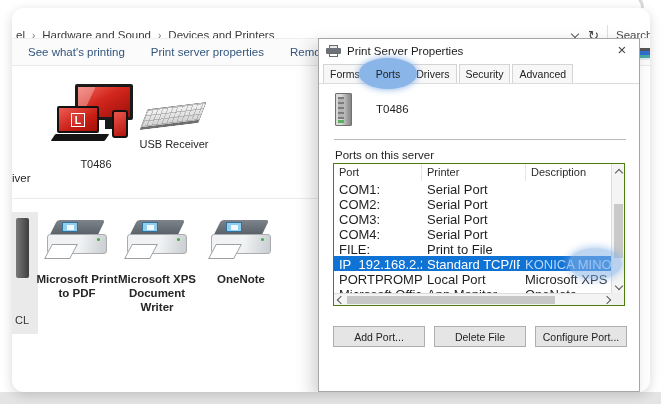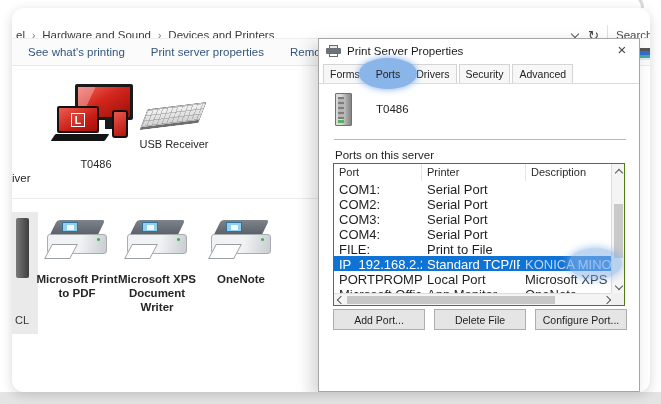--- a/index.html
+++ b/index.html
@@ -136,21 +136,21 @@
   .varrow { position:absolute; left:0; width:13px; height:15px; display:flex; align-items:center; justify-content:center; }
   #vthumb { position:absolute; left:2px; top:40px; width:9px; height:54px; background:#c9c9c9; }
   #hscroll { position:absolute; left:0; bottom:0; width:279px; height:12px; background:#f4f4f4; border-top:1px solid #dcdcdc; }
   .harrow { position:absolute; top:0; width:13px; height:12px; display:flex; align-items:center; justify-content:center; }
   #hthumb { position:absolute; left:13px; top:2px; width:208px; height:8px; background:#c7c7c7; }
   #scroll-corner { position:absolute; right:0; bottom:0; width:13px; height:12px; background:#f0f0f0; }
   #row-annotation { position:absolute; left:234px; top:84px; width:54px; height:31px; border-radius:50%;
     background:rgba(138,181,233,.55); box-shadow:0 0 8px rgba(130,175,230,.8); z-index:5; }
 
   
-  #dlg-buttons { position:absolute; left:14px; top:270px; width:294px; display:flex; justify-content:space-between; }
+  #dlg-buttons { position:absolute; left:14px; top:287px; width:294px; display:flex; justify-content:space-between; }
   .dlg-btn { width:92px; height:21px; font-size:10.5px; font-family:"Liberation Sans","DejaVu Sans",sans-serif;
     color:#1f1f1f; background:#e5e5e5; border:1px solid #aeaeae; cursor:pointer; }
 </style>
 </head>
 <body>
 
 <div id="stage">
   <div id="frame-curve"></div>
   <div id="bottom-strip"></div>
 

